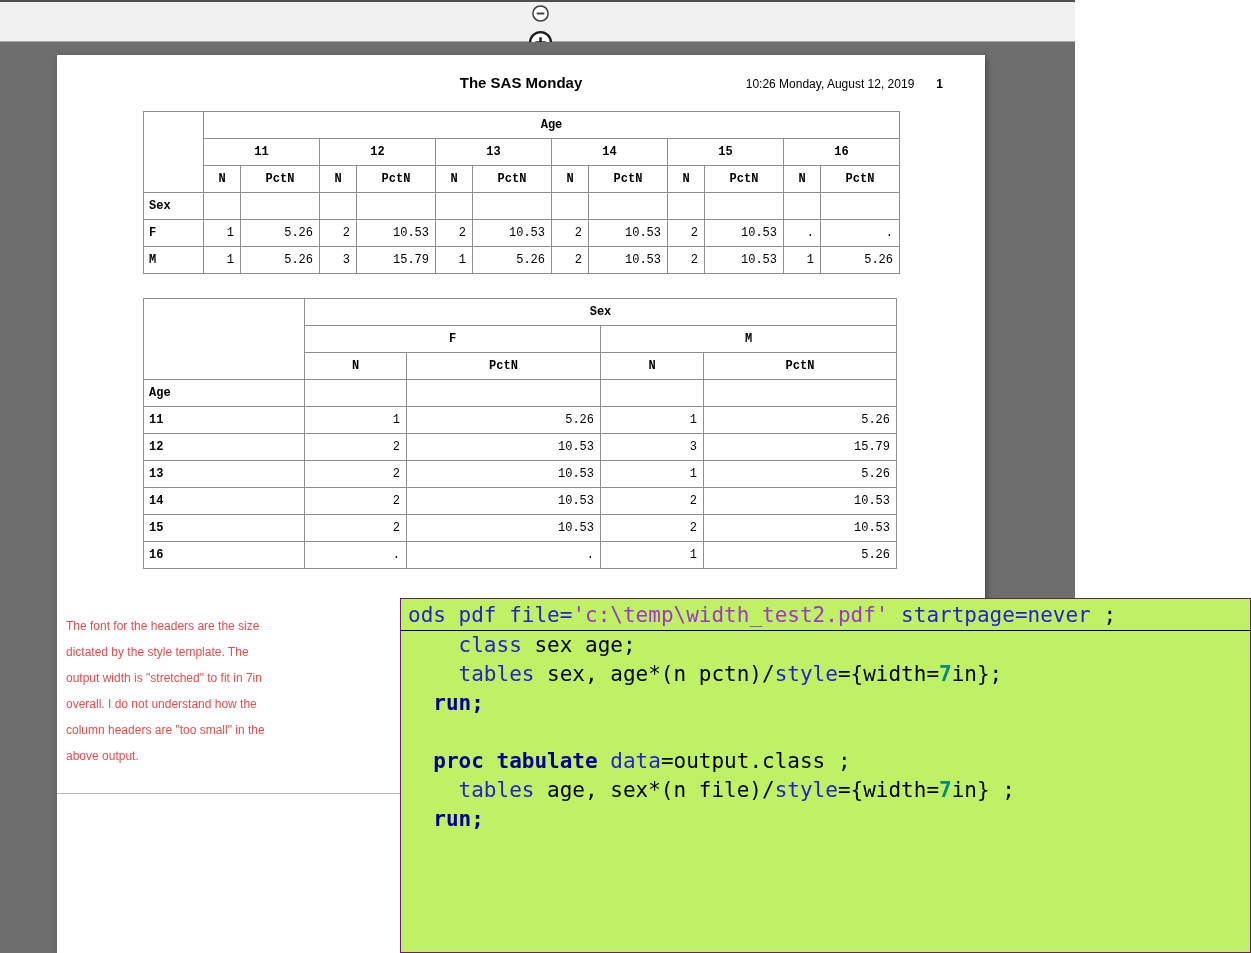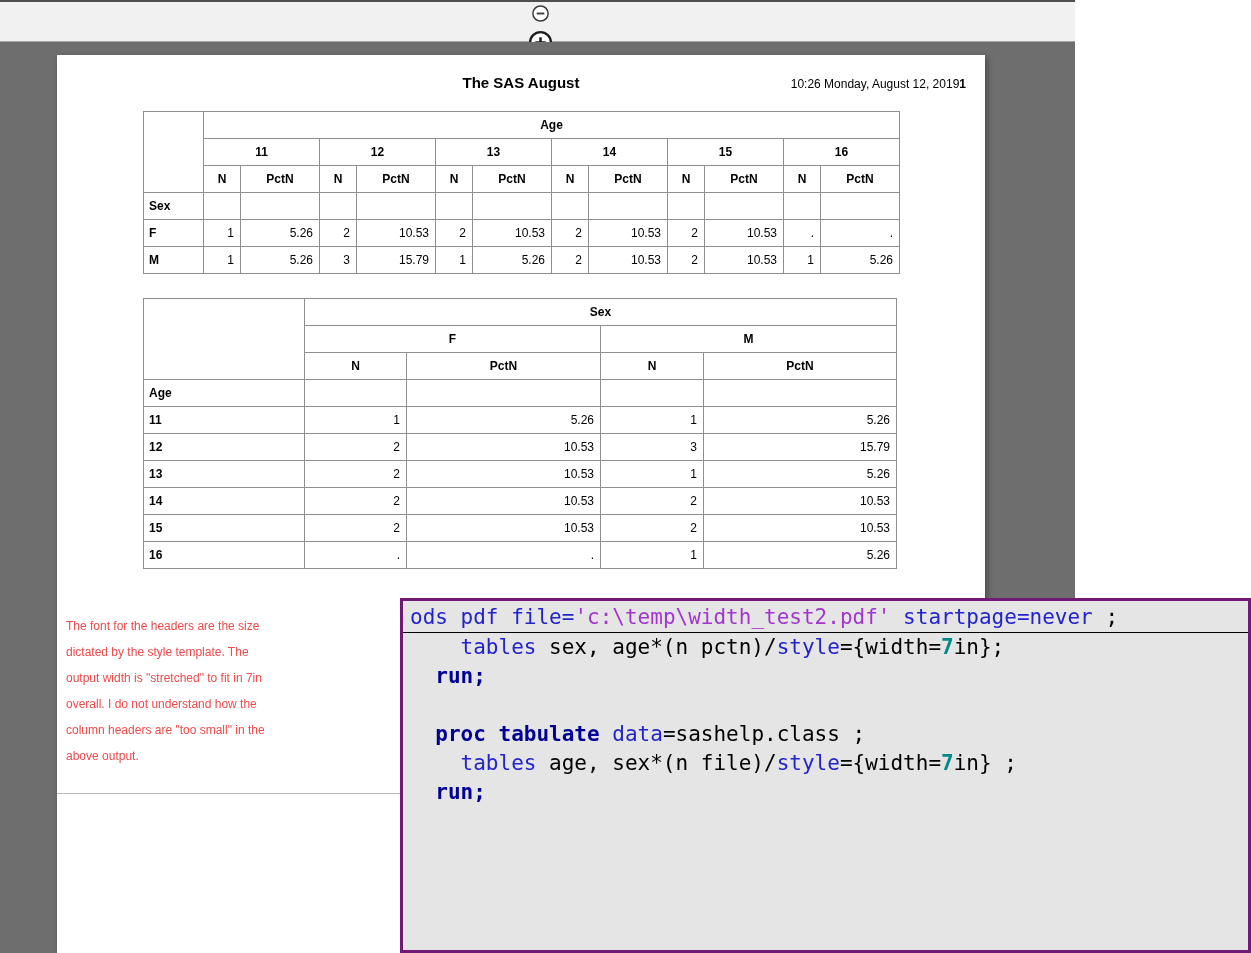--- a/index.html
+++ b/index.html
@@ -20,41 +20,41 @@
               background:#e9e9e9;border-left:1px solid #767676;cursor:pointer;}
   .tsep{width:1px;height:28px;background:#bdbdbd;margin:0 9px;}
 
   .canvas{position:absolute;left:0;top:42px;width:1075px;height:911px;background:#6e6e6e;}
   .page{position:absolute;left:57px;top:13px;width:928px;height:898px;background:#fff;
         box-shadow:2px 2px 6px rgba(0,0,0,0.35);}
   .page-bottom-line{position:absolute;left:0;top:738px;width:100%;border-top:1px solid #b8b8b8;}
 
   .page-title{position:absolute;left:0;top:19px;width:100%;text-align:center;font-size:15px;
               font-weight:bold;color:#000;}
-  .page-meta{position:absolute;top:22px;right:19px;font-size:12px;color:#000;display:flex;gap:0;
+  .page-meta{position:absolute;top:22px;right:42px;font-size:12px;color:#000;display:flex;gap:22px;
              align-items:baseline;margin-left:24px;}
   .pgnum{font-weight:bold;}
 
   
   .t1-wrap{position:absolute;left:86px;top:56px;}
   .t2-wrap{position:absolute;left:86px;top:243px;}
-  table.sas{border-collapse:collapse;table-layout:fixed;font-family:Liberation Sans, sans-serif;}
+  table.sas{border-collapse:collapse;table-layout:fixed;font-family:Liberation Mono, monospace;}
   .sas th,.sas td{border:1px solid #8f8f8f;font-size:12px;height:27px;box-sizing:border-box;
                   padding:0 6px;overflow:hidden;color:#000;}
   .sas th{font-weight:bold;text-align:center;padding:0 2px;}
   .sas .rowlab{text-align:left;padding-left:5px;}
   .sas td.num{text-align:right;}
 
   
   .annotation{position:absolute;left:9px;top:558px;width:352px;font-size:12px;line-height:26px;
               color:#ee4a4c;white-space:pre-line;}
 
   
-  .code-window{position:absolute;left:400px;top:598px;width:851px;height:355px;background:#e5e5e5;
-               border:3px solid #701a75;box-sizing:border-box;z-index:20;
+  .code-window{position:absolute;left:400px;top:598px;width:851px;height:355px;background:#bef264;
+               border:1px solid #701a75;box-sizing:border-box;z-index:20;
                font-family:"DejaVu Sans Mono",monospace;font-size:21px;color:#000;padding-top:2px;overflow:hidden;}
   .code-line{height:29px;line-height:29px;padding-left:7px;white-space:pre;}
   .code-line.first{border-bottom:1px solid #000;}
   .tk-k{color:#2323cc;}
   .tk-p{color:#000095;font-weight:bold;}
   .tk-s{color:#a135cd;}
   .tk-n{color:#008b8b;font-weight:bold;}
   .tk-t{color:#000;}
 </style>
 </head>
@@ -134,21 +134,21 @@
           <svg width="24" height="24" viewBox="0 0 24 24">
               <rect x="2" y="2" width="20" height="20" rx="3" fill="#4a4a4a"></rect>
               <path d="M6.5 17.5 L11 13 M6.5 17.5 v-4 M6.5 17.5 h4 M17.5 6.5 L13 11 M17.5 6.5 v4 M17.5 6.5 h-4" stroke="#fff" stroke-width="1.8" fill="none"></path>
             </svg>
         </span>
       </button>
     </div>
 
     <div class="canvas">
       <div class="page">
-        <div class="page-title">The SAS August</div>
+        <div class="page-title">The SAS Monday</div>
         <div class="page-meta">
           <span>10:26 Monday, August 12, 2019</span>
           <span class="pgnum">1</span>
         </div>
         <div class="t1-wrap">
             <table class="sas">
               <colgroup>
                 <col style="width:60px">
                 <col style="width:37px">
                 <col style="width:79px">
@@ -321,22 +321,23 @@
 column headers are "too small" in the
 above output.</div>
         <div class="page-bottom-line"></div>
       </div>
     </div>
 
   </div>
 
   <div class="code-window">
       <div class="code-line first"><span class="tk-k">ods pdf file=</span><span class="tk-s">'c:\temp\width_test2.pdf'</span><span class="tk-k"> startpage=never</span><span class="tk-t"> ;</span></div>
+      <div class="code-line"><span class="tk-t">    </span><span class="tk-k">class</span><span class="tk-t"> sex age;</span></div>
       <div class="code-line"><span class="tk-t">    </span><span class="tk-k">tables</span><span class="tk-t"> sex, age*(n pctn)/</span><span class="tk-k">style</span><span class="tk-t">={width=</span><span class="tk-n">7</span><span class="tk-t">in};</span></div>
       <div class="code-line"><span class="tk-t">  </span><span class="tk-p">run;</span></div>
       <div class="code-line">&nbsp;</div>
-      <div class="code-line"><span class="tk-t">  </span><span class="tk-p">proc tabulate</span><span class="tk-t"> </span><span class="tk-k">data</span><span class="tk-t">=sashelp.class ;</span></div>
+      <div class="code-line"><span class="tk-t">  </span><span class="tk-p">proc tabulate</span><span class="tk-t"> </span><span class="tk-k">data</span><span class="tk-t">=output.class ;</span></div>
       <div class="code-line"><span class="tk-t">    </span><span class="tk-k">tables</span><span class="tk-t"> age, sex*(n file)/</span><span class="tk-k">style</span><span class="tk-t">={width=</span><span class="tk-n">7</span><span class="tk-t">in} ;</span></div>
       <div class="code-line"><span class="tk-t">  </span><span class="tk-p">run;</span></div>
       <div class="code-line">&nbsp;</div>
     </div>
 
 </div>
 
 </body></html>

